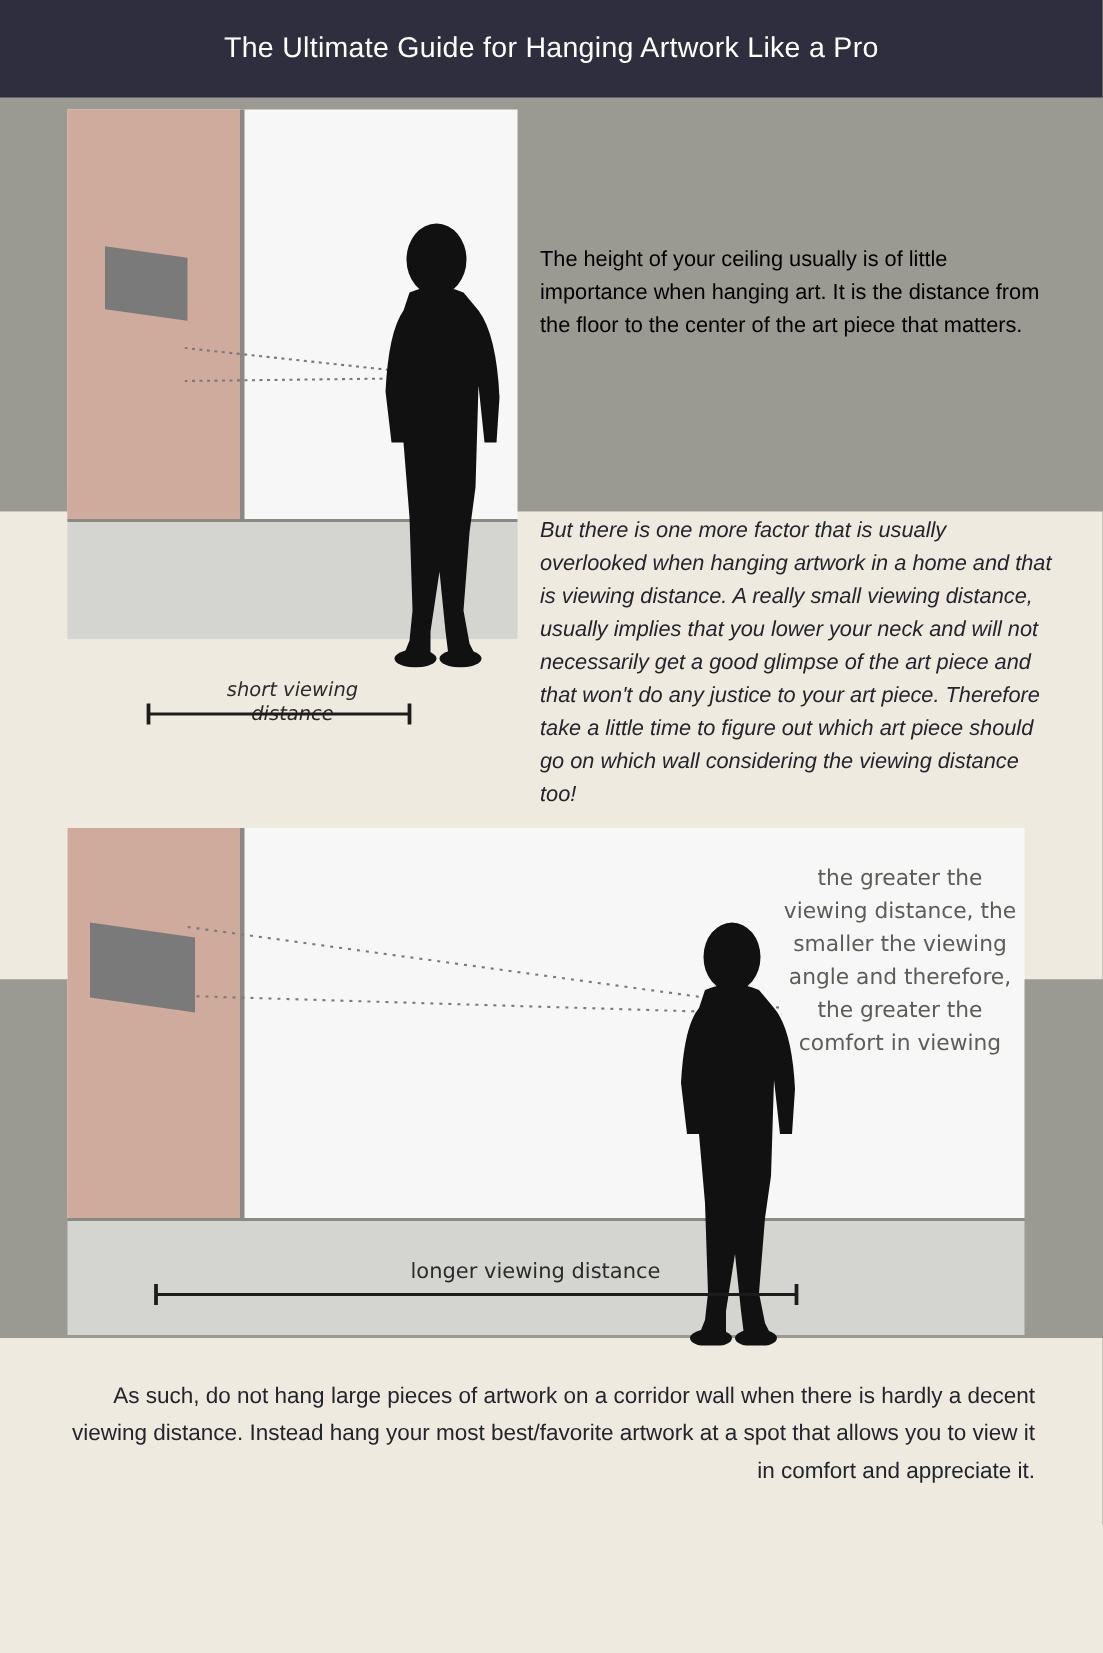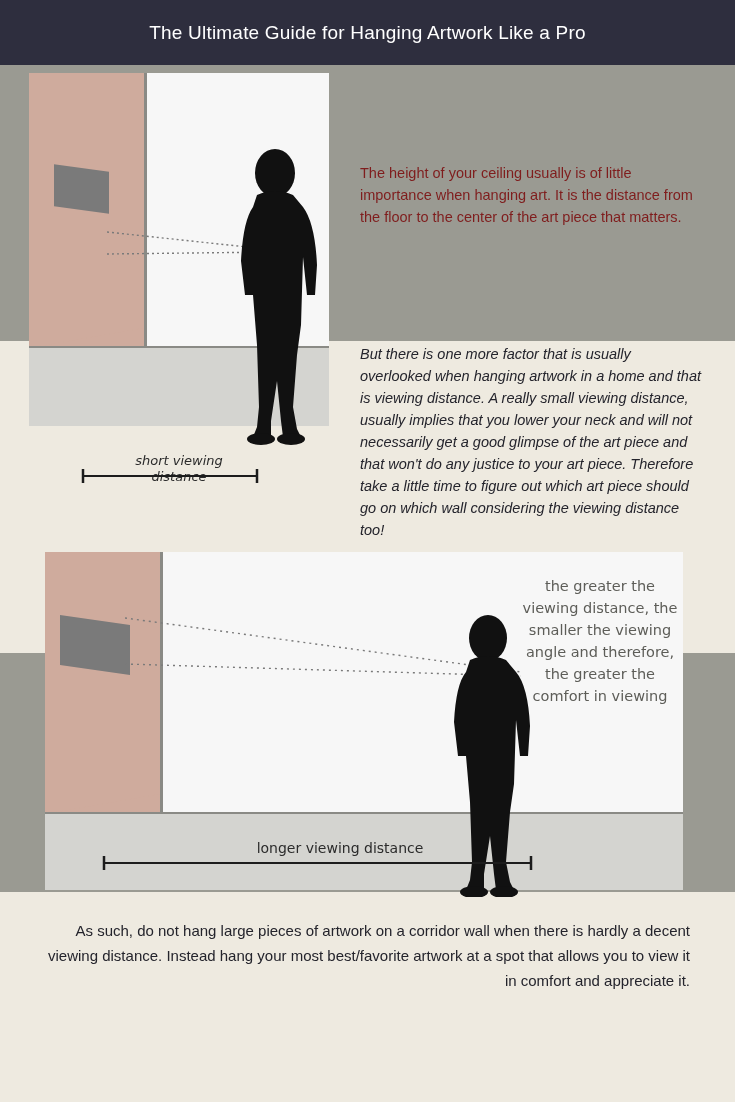--- a/index.html
+++ b/index.html
@@ -55,21 +55,21 @@
   .band-cream-2 {
     position: absolute;
     left: 0; top: 892px;
     width: 735px; height: 210px;
     background: #eeeae0;
   }
 
   
   .scene1 {
     position: absolute;
-    left: 29px; top: 73px;
+    left: 45px; top: 73px;
     width: 300px; height: 353px; font-style: italic;
   }
   .s1-room {
     position: absolute;
     left: 0; top: 0;
     width: 300px; height: 273px;
     background: #f7f7f7;
   }
   .s1-wall {
     position: absolute;
@@ -180,21 +180,21 @@
     border-left: 115px solid #cfab9d;
     border-bottom: 20px solid transparent;
   }
   .s2-sightline {
     position: absolute;
     left: 80px; top: 60px;
     width: 400px; height: 70px;
   }
   .s2-label {
     position: absolute;
-    left: 110px; top: 288px;
+    left: 127px; top: 288px;
     width: 370px;
     text-align: center;
     font-family: "DejaVu Sans", sans-serif;
     font-size: 14px;
     color: #2b2b2b;
   }
   .s2-measure {
     position: absolute;
     left: 55px; top: 303px;
     width: 435px; height: 16px;
@@ -205,21 +205,21 @@
     position: absolute;
   }
 
   
   .para1 {
     position: absolute;
     left: 360px; top: 162px;
     width: 340px;
     font-size: 14.5px;
     line-height: 22px;
-    color: #7f1d1d;
+    color: #000000;
   }
   .para2 {
     position: absolute;
     left: 360px; top: 343px;
     width: 345px;
     font-size: 14.5px;
     line-height: 22px;
     color: #24242c;
     font-style: italic;
   }

